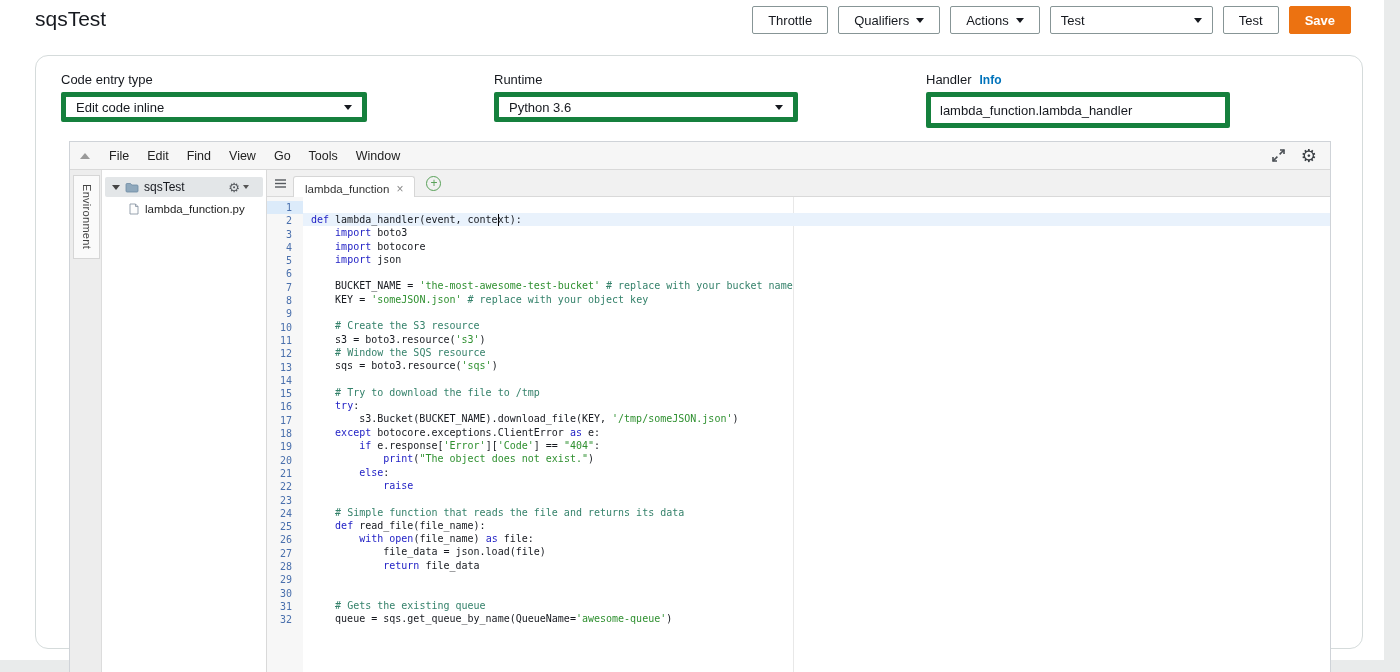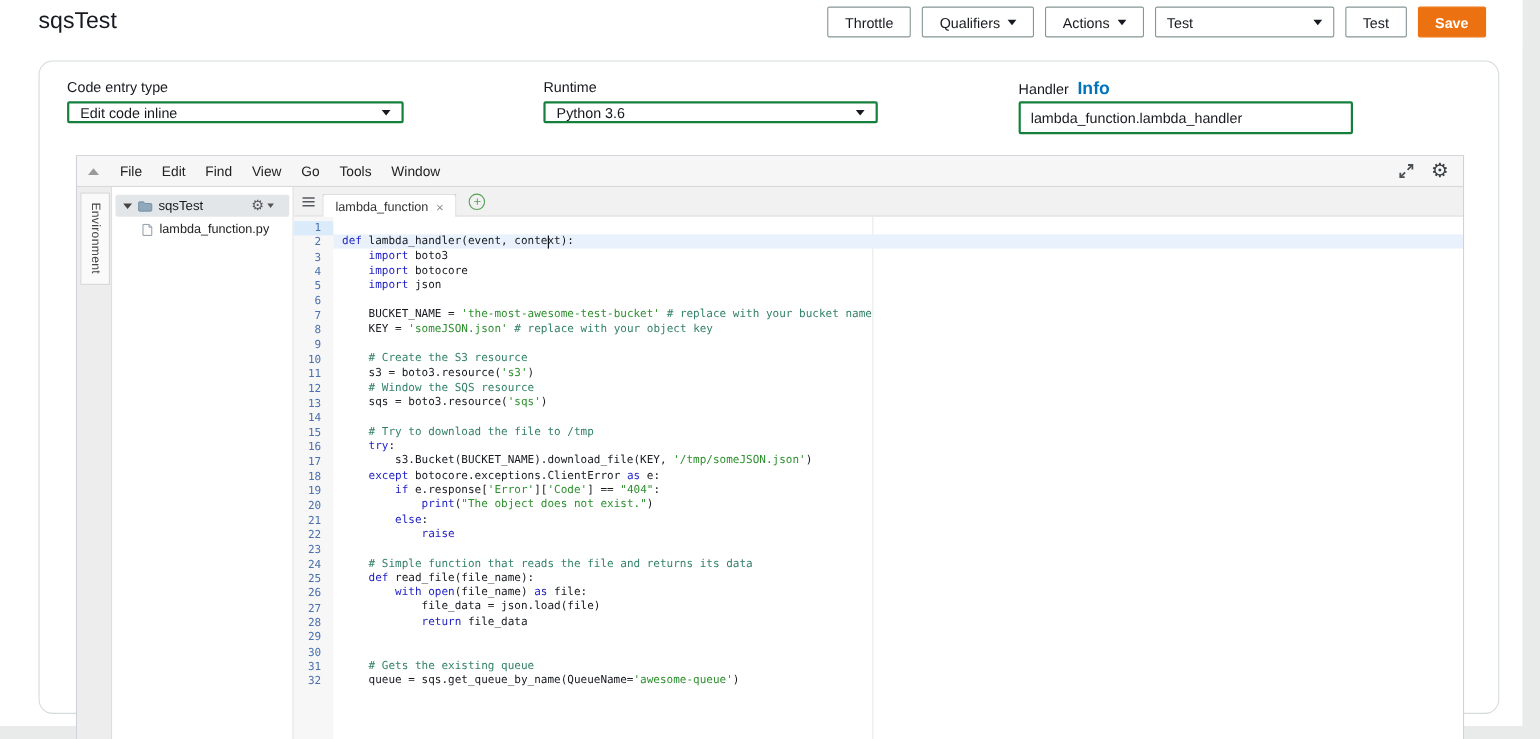--- a/index.html
+++ b/index.html
@@ -24,22 +24,22 @@
   .btn.primary { background:#ec7211; border-color:#ec7211; color:#fff; font-weight:700; }
   .caret { width:0; height:0; border-left:4px solid transparent; border-right:4px solid transparent; border-top:5px solid #16191f; }
   .hdr-select {
     width:163px; height:28px; border:1px solid #879596; border-radius:2px; background:#fff;
     display:flex; align-items:center; justify-content:space-between; padding:0 10px; font-size:13px; cursor:pointer;
   }
 
   
   .card { position:absolute; left:35px; top:55px; width:1328px; height:594px; background:#fff; border:1px solid #d5dbdb; border-radius:13px; }
   .field-label { position:absolute; top:16px; font-size:13px; color:#16191f; }
-  .info-link { color:#0073bb; font-weight:700; font-size:16px; margin-left:8px; cursor:pointer; }
-  .field { position:absolute; top:36px; height:20px; border:2px solid #15803d; border-radius:2px; background:#fff;
+  .info-link { color:#0073bb; font-weight:700; font-size:12px; margin-left:8px; cursor:pointer; }
+  .field { position:absolute; top:36px; height:30px; border:5px solid #15803d; border-radius:2px; background:#fff;
     display:flex; align-items:center; justify-content:space-between; padding:0 10px; font-size:13px; color:#16191f; }
   input.field { display:block; padding:13px 9px; font-family:"Liberation Sans", sans-serif; }
 
   
   .editor { position:absolute; left:33px; top:85px; width:1262px; height:620px; border:1px solid #cfd3d8; background:#fff; }
 
   .menubar { position:absolute; left:0; top:0; right:0; height:28px; background:#f6f6f6; border-bottom:1px solid #d9d9d9;
     display:flex; align-items:center; }
   .menu-collapse { width:30px; display:flex; justify-content:center; cursor:pointer; }
   .tri-up { width:0; height:0; border-left:5px solid transparent; border-right:5px solid transparent; border-bottom:6px solid #9a9a9a; }

